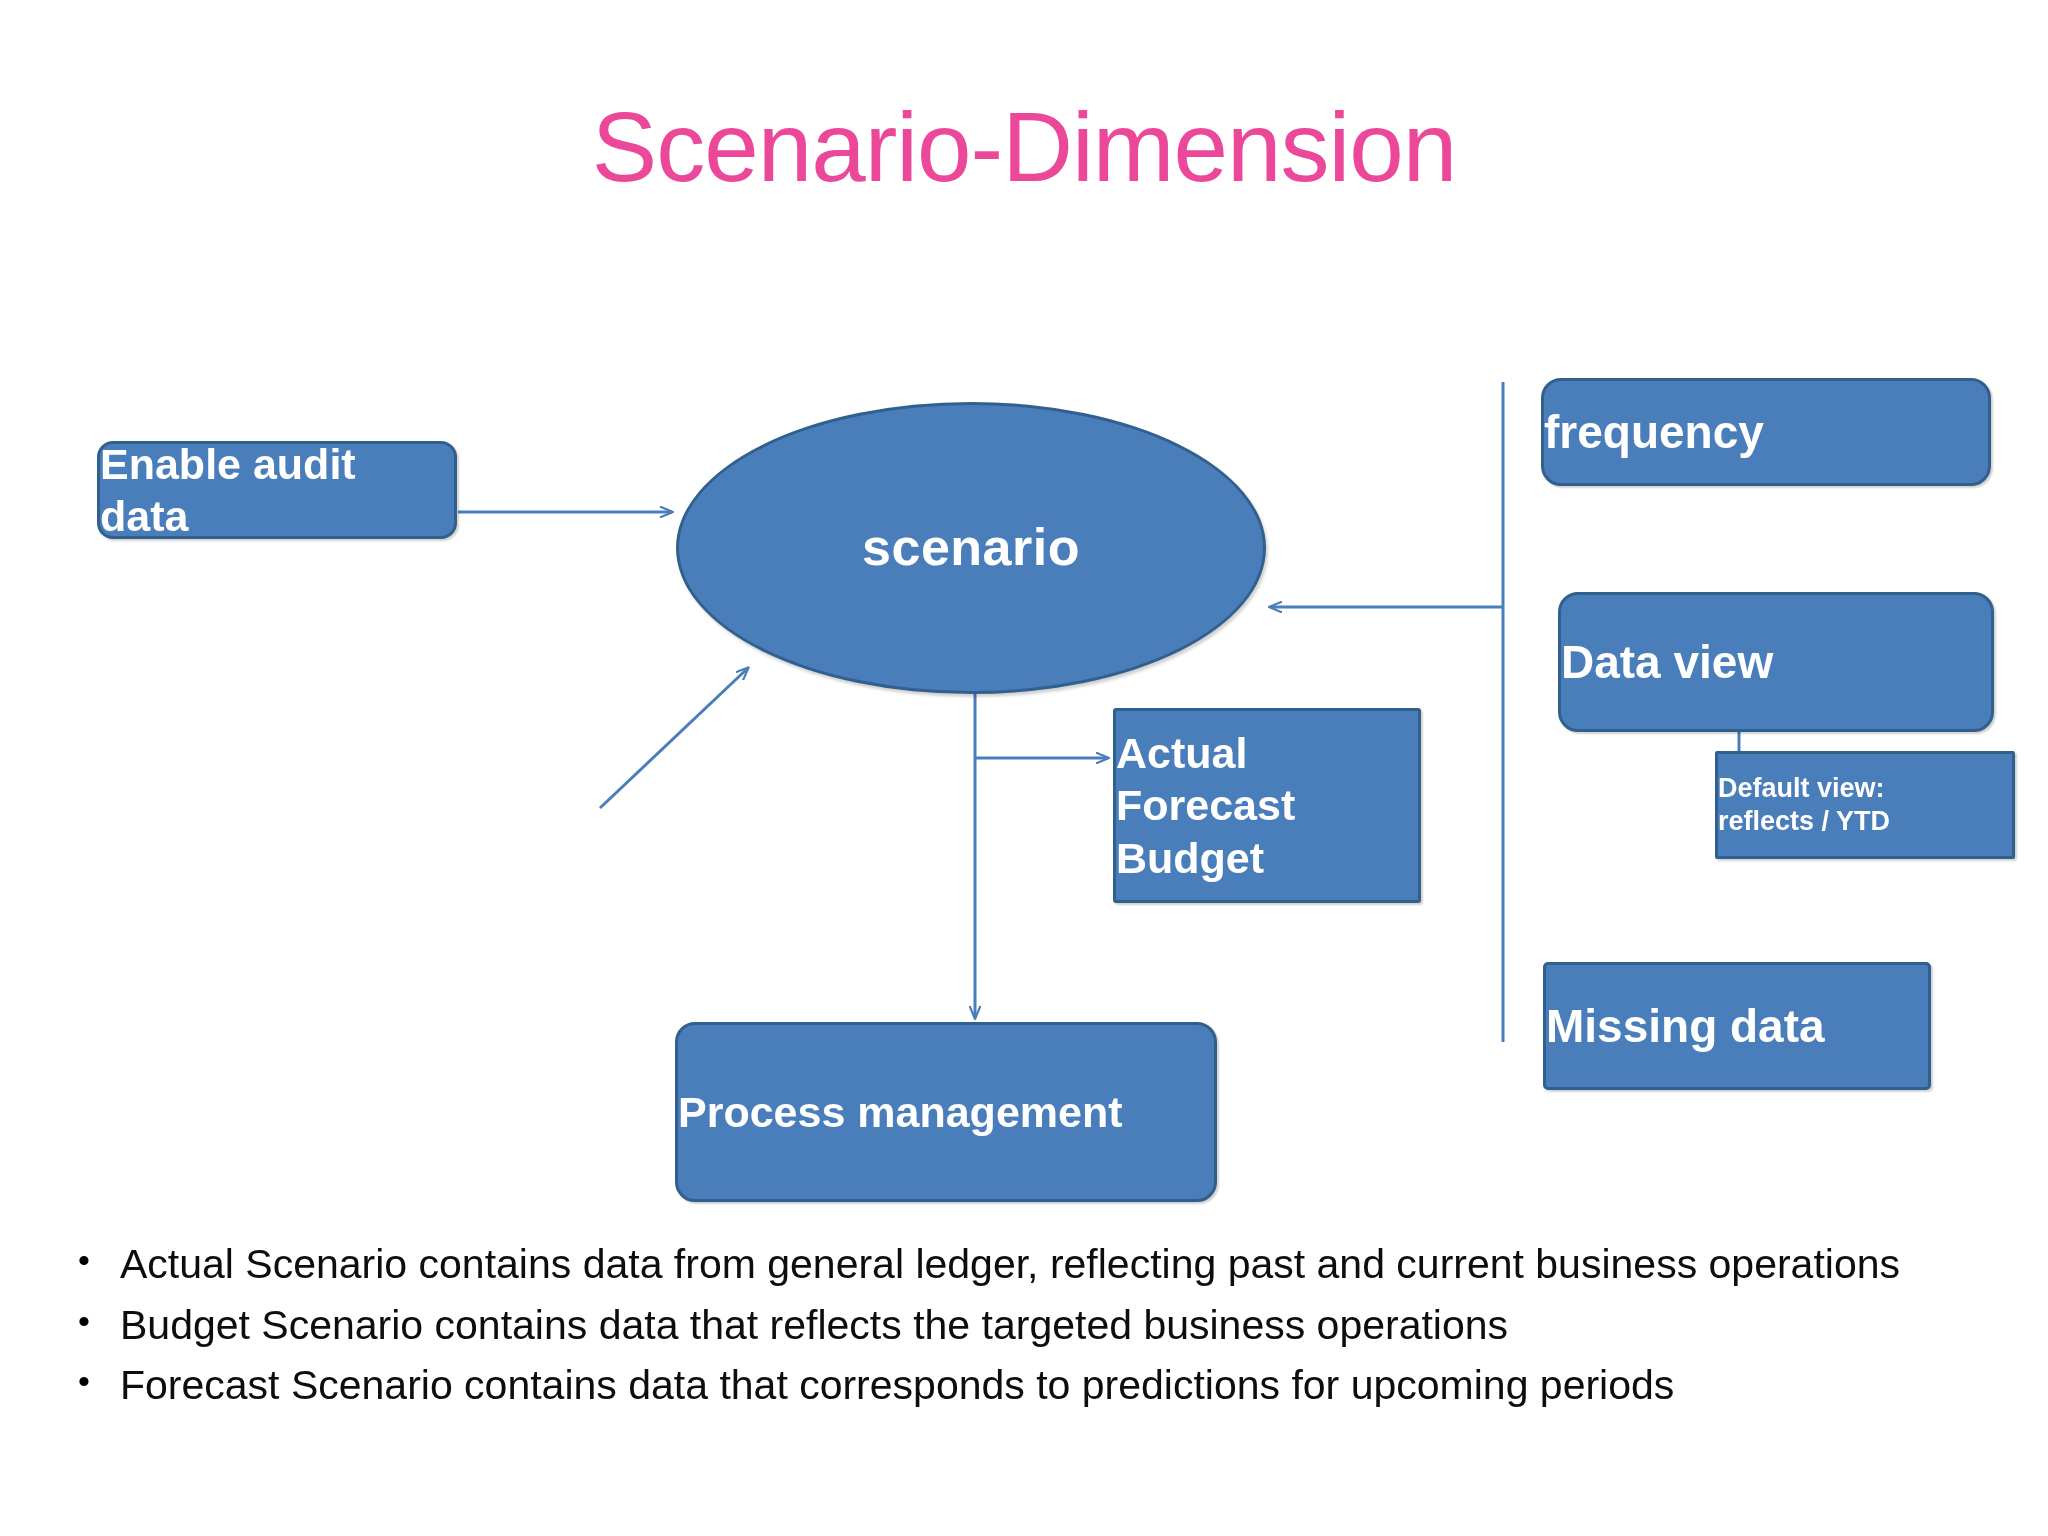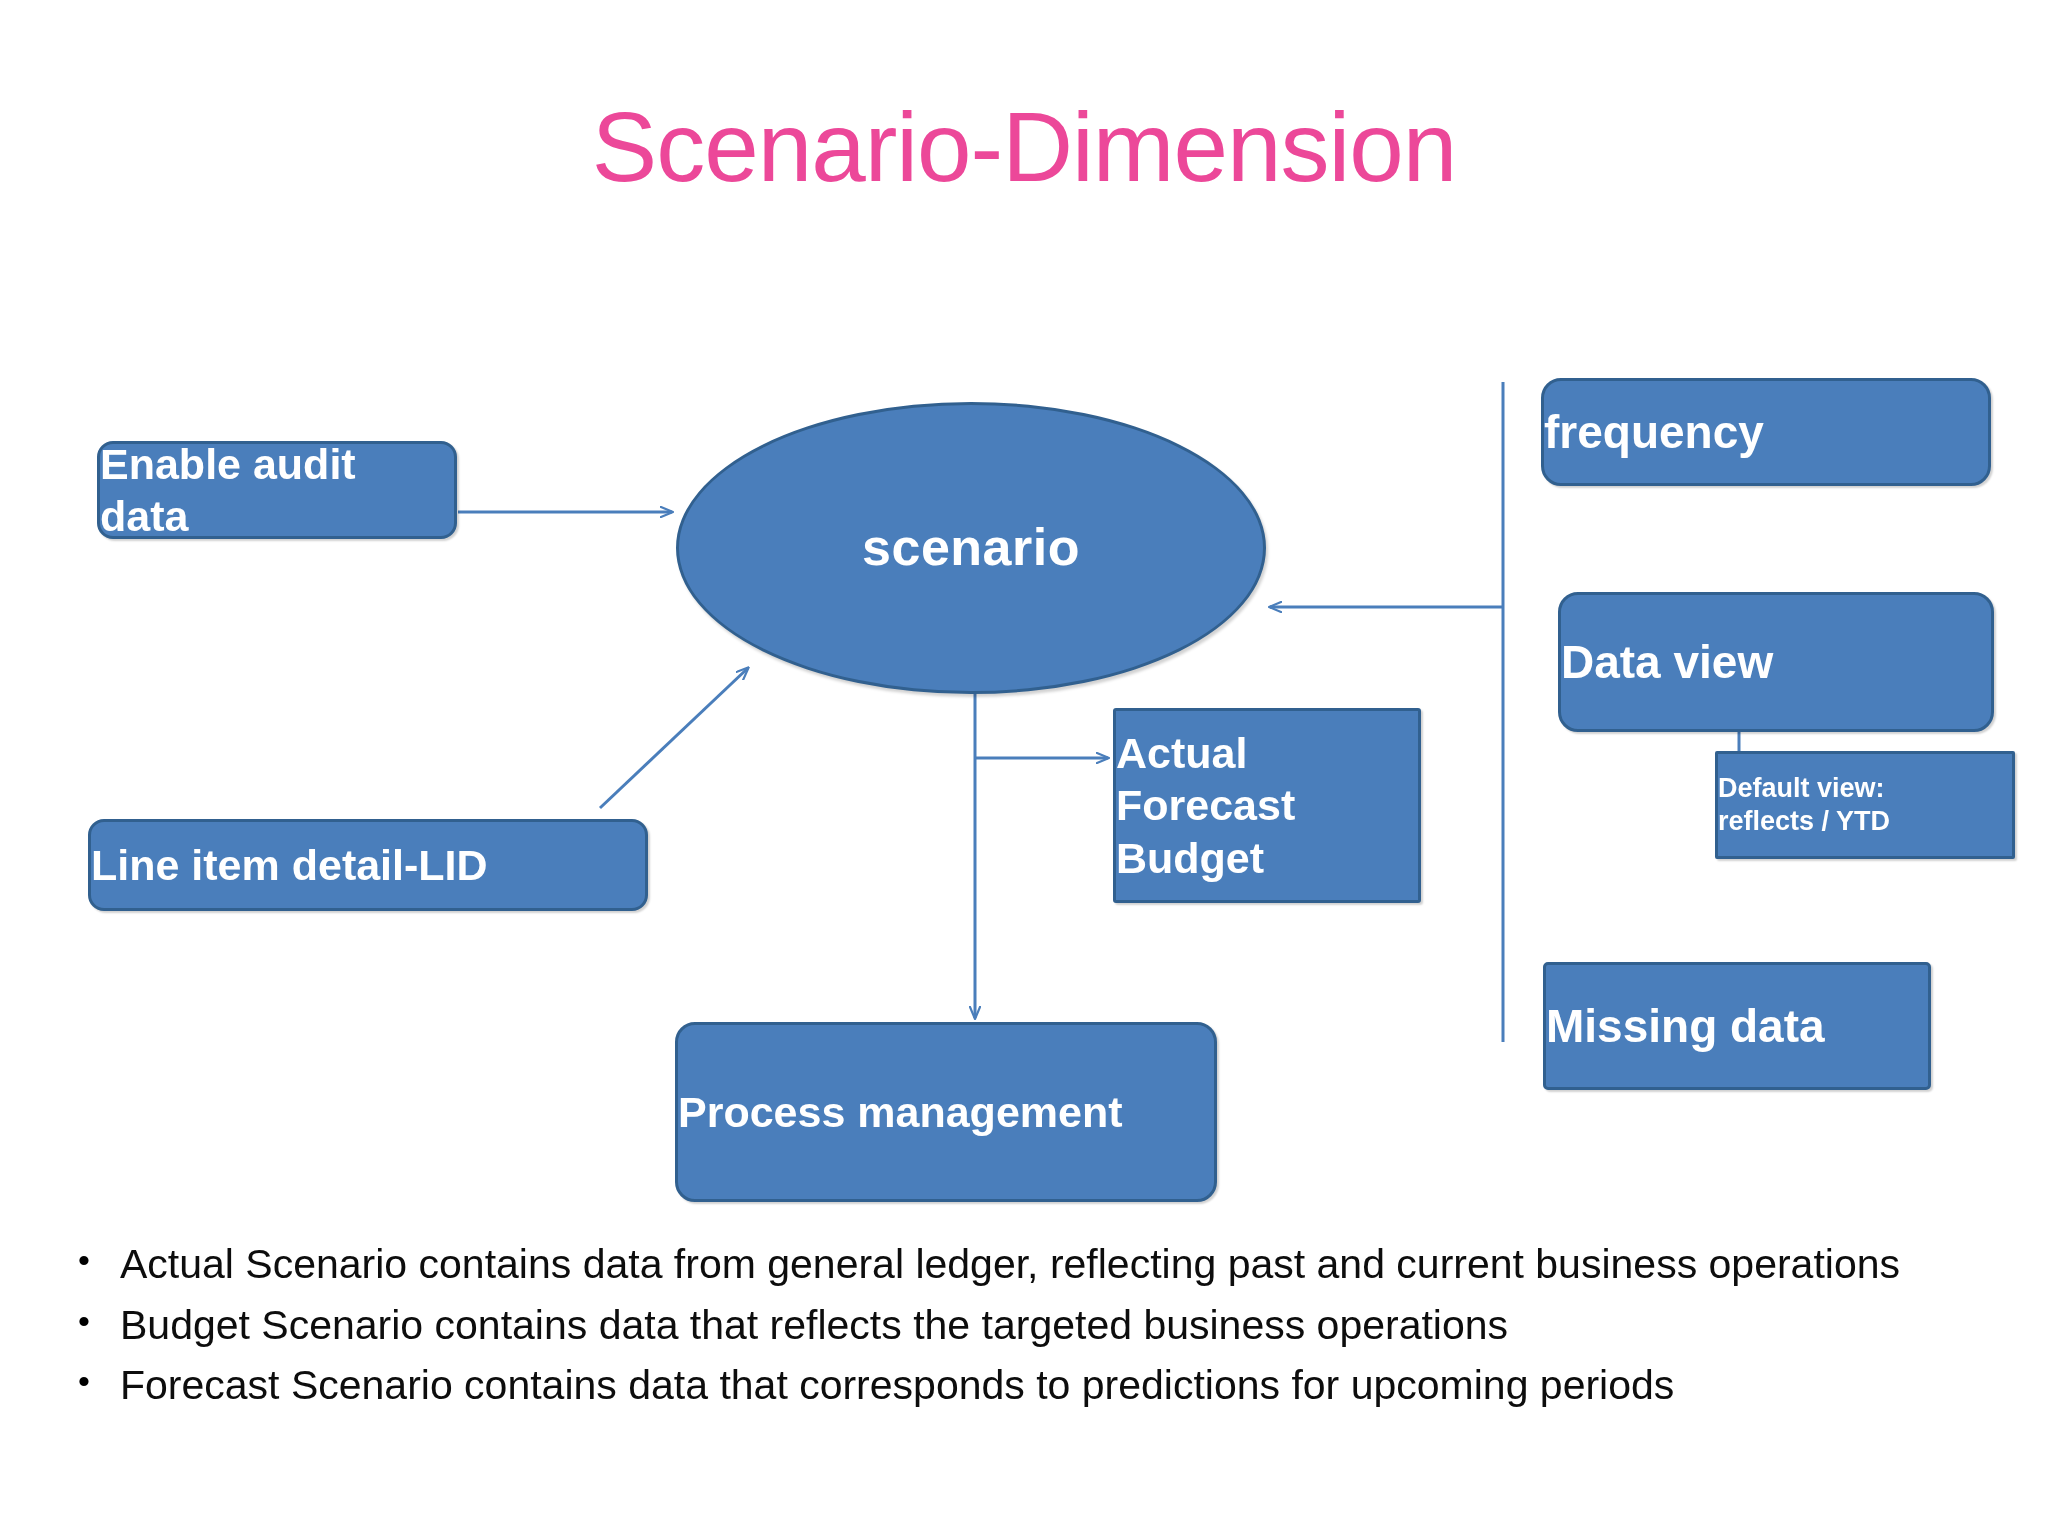--- a/index.html
+++ b/index.html
@@ -201,25 +201,20 @@
     <span>scenario</span>
   </div>
 
   <div class="node rect" id="node-enable-audit-data">
     <span class="lines">
       <span>Enable audit</span>
       <span>data</span>
     </span>
   </div>
 
-  <div class="node rect" id="node-line-item-detail">
-    <span class="lines">
-      <span>Line  item detail-LID</span>
-    </span>
-  </div>
 
   <div class="node rect" id="node-actual-forecast-budget">
     <span class="lines">
       <span>Actual</span>
       <span>Forecast</span>
       <span>Budget</span>
     </span>
   </div>
 
   <div class="node rect" id="node-process-management">

